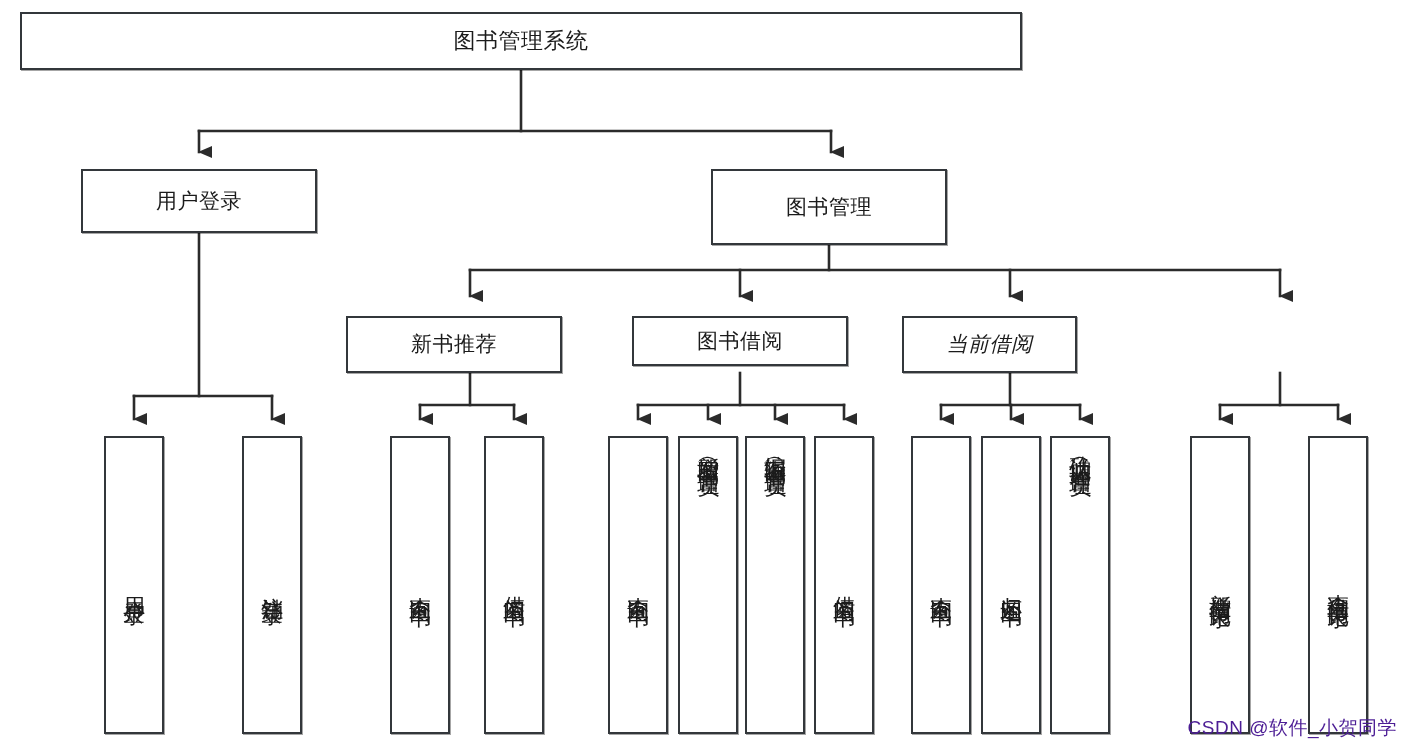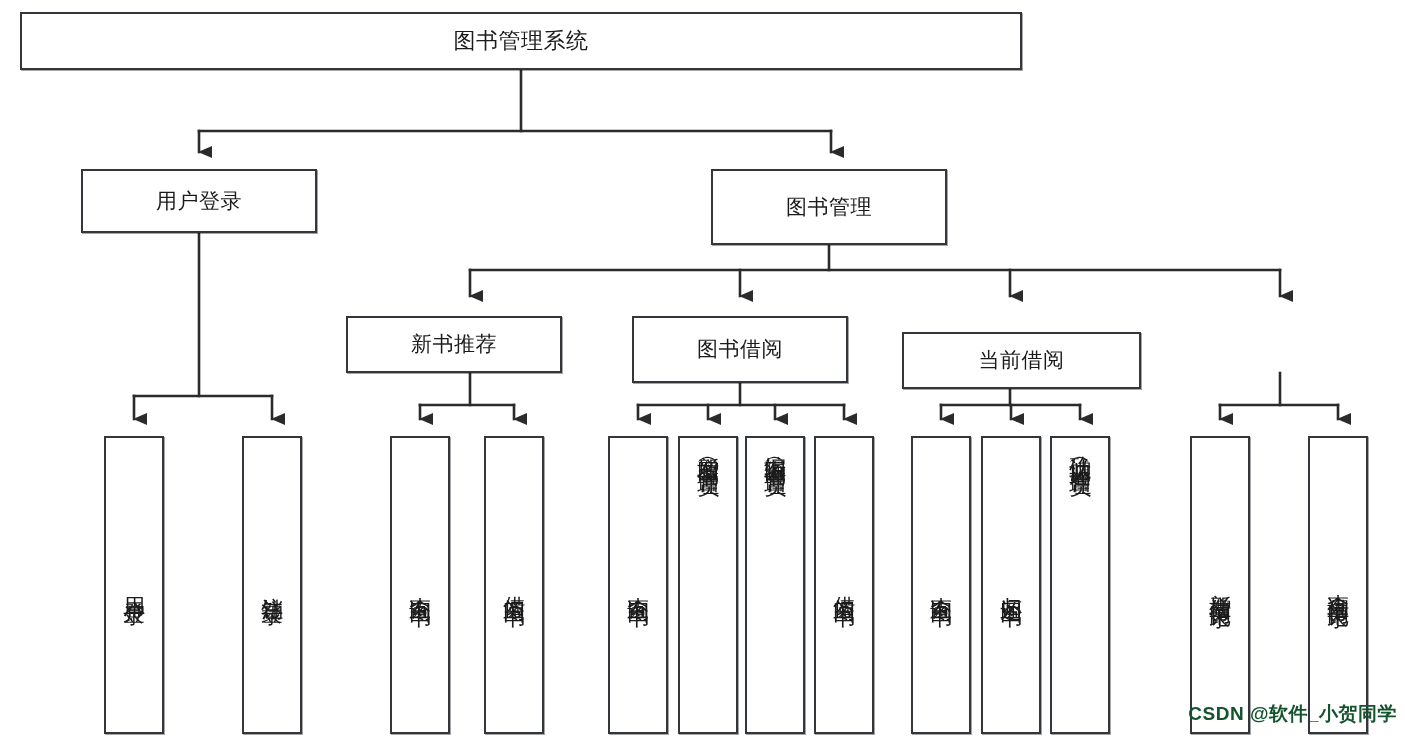--- a/index.html
+++ b/index.html
@@ -44,27 +44,26 @@
     text-orientation:upright;
     font-size:22px;
     line-height:1.12;
     letter-spacing:3px;
     white-space:pre;
   }
   .node.v.mid{align-items:center;}
 
   #watermark{
     position:absolute;
-    right:8px;bottom:20px;
+    right:8px;bottom:6px;
     font-size:19px;
-    color:#14532d;
+    color:#4c1d95;
     letter-spacing:.5px;
     white-space:nowrap;
     font-family:"Liberation Sans","DejaVu Sans",sans-serif;
-    font-weight:bold;
   }
 </style>
 </head>
 <body>
 
 <div id="diagram">
 
   <svg class="lines" viewBox="0 0 1405 747" xmlns="http://www.w3.org/2000/svg">
     <defs>
       <marker id="arw" viewBox="0 0 12 14" refX="6" refY="13" markerWidth="12" markerHeight="14" orient="auto-start-reverse" markerUnits="userSpaceOnUse">
@@ -123,24 +122,24 @@
   <div class="node h" style="left:81px;top:169px;width:236px;height:64px;">
     <span class="lbl">用户登录</span>
   </div>
   <div class="node h" style="left:711px;top:169px;width:236px;height:76px;">
     <span class="lbl">图书管理</span>
   </div>
 
   <div class="node h" style="left:346px;top:316px;width:216px;height:57px;">
     <span class="lbl">新书推荐</span>
   </div>
-  <div class="node h" style="left:632px;top:316px;width:216px;height:67px;">
+  <div class="node h" style="left:632px;top:316px;width:216px;height:50px;">
     <span class="lbl">图书借阅</span>
   </div>
-  <div class="node h" style="left:902px;top:332px;width:239px;height:57px;">
+  <div class="node h" style="left:902px;top:316px;width:175px;height:57px;font-style:italic;">
     <span class="lbl">当前借阅</span>
   </div>
 
   <div class="node v mid" style="left:104px;top:436px;width:60px;height:298px;">
     <span class="lbl">用户登录</span>
   </div>
   <div class="node v mid" style="left:242px;top:436px;width:60px;height:298px;">
     <span class="lbl">注销登录</span>
   </div>
 

